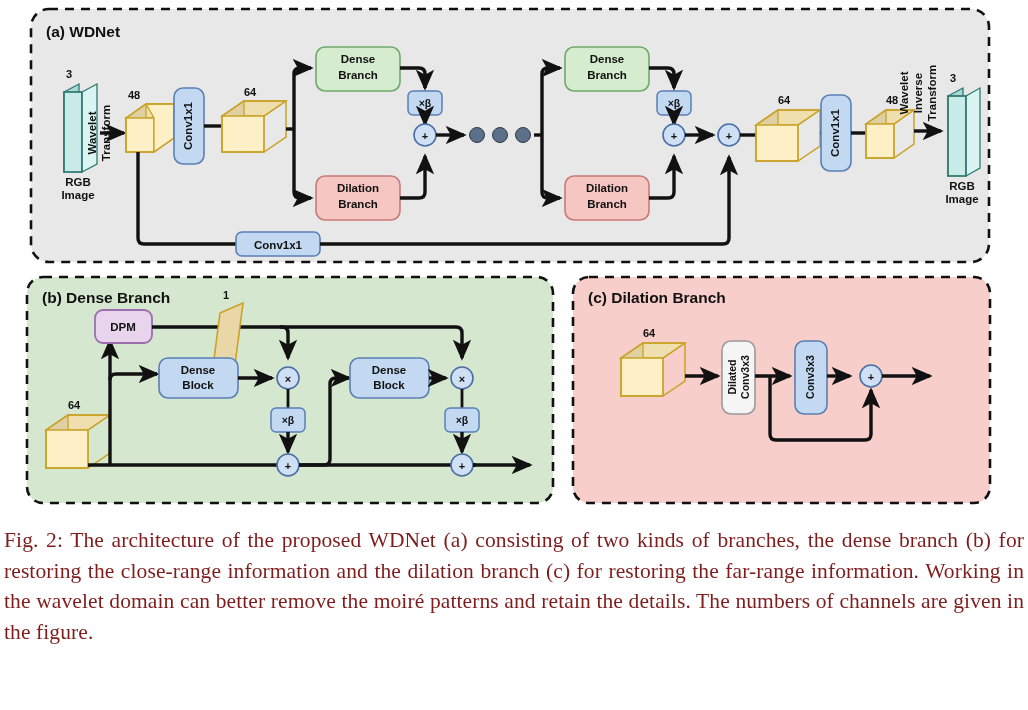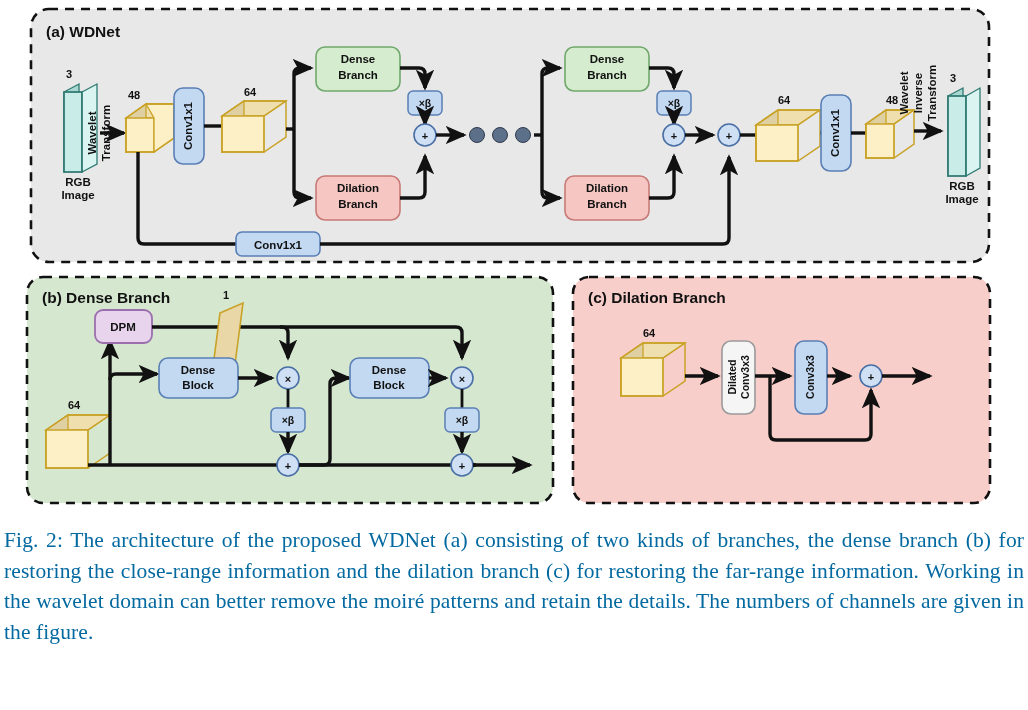--- a/index.html
+++ b/index.html
@@ -15,21 +15,21 @@
   .blk-label{font-family:"Liberation Sans",sans-serif;font-weight:bold;font-size:11.5px;fill:#111;}
   .blk-label-sm{font-family:"Liberation Sans",sans-serif;font-weight:bold;font-size:10.5px;fill:#111;}
   .chan-label{font-family:"Liberation Sans",sans-serif;font-weight:bold;font-size:11px;fill:#111;}
   .side-label{font-family:"Liberation Sans",sans-serif;font-weight:bold;font-size:11.5px;fill:#111;}
   .op-label{font-family:"Liberation Sans",sans-serif;font-weight:bold;font-size:11px;fill:#111;}
   .beta-label{font-family:"Liberation Sans",sans-serif;font-weight:bold;font-size:10.5px;fill:#111;}
 
   .caption{
     position:absolute;left:4px;top:525px;width:1020px;
     font-family:"Liberation Serif", serif;
-    font-size:21.5px;line-height:30.5px;color:#0369a1;
+    font-size:21.5px;line-height:30.5px;color:#7f1d1d;
     text-align:justify;
     text-justify:inter-word;
     letter-spacing:0.1px;
   }
 </style>
 </head>
 <body>
 
 <div id="figure">
 <svg id="fig" viewBox="0 0 1028 710">

